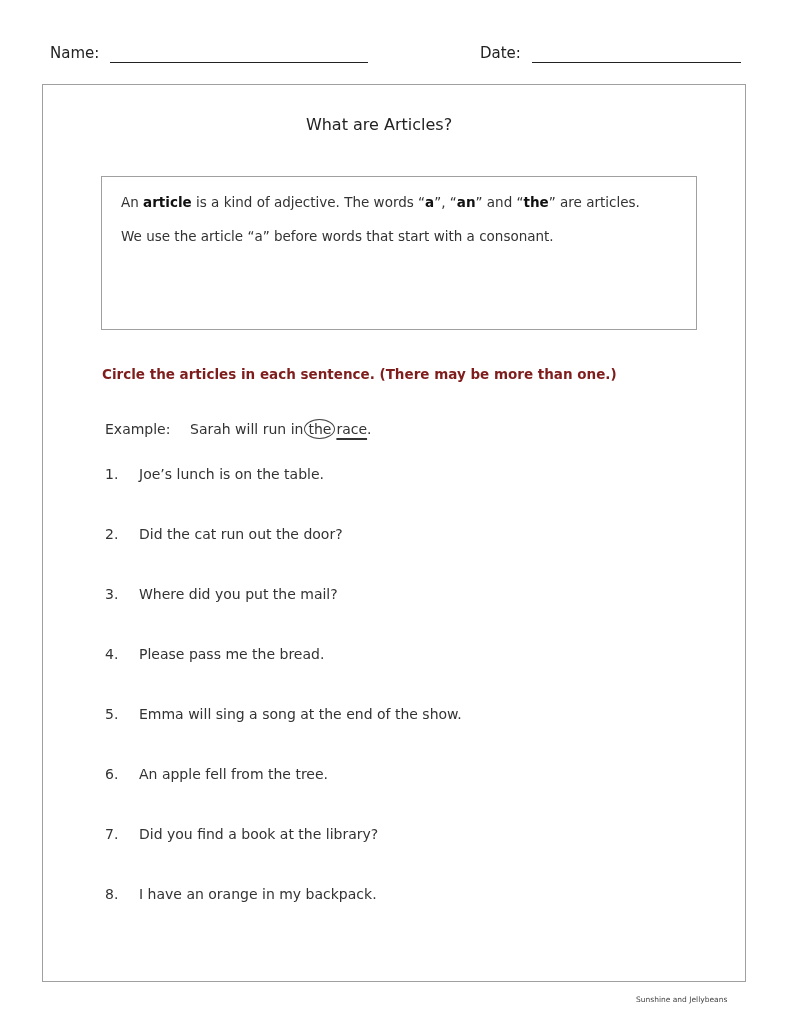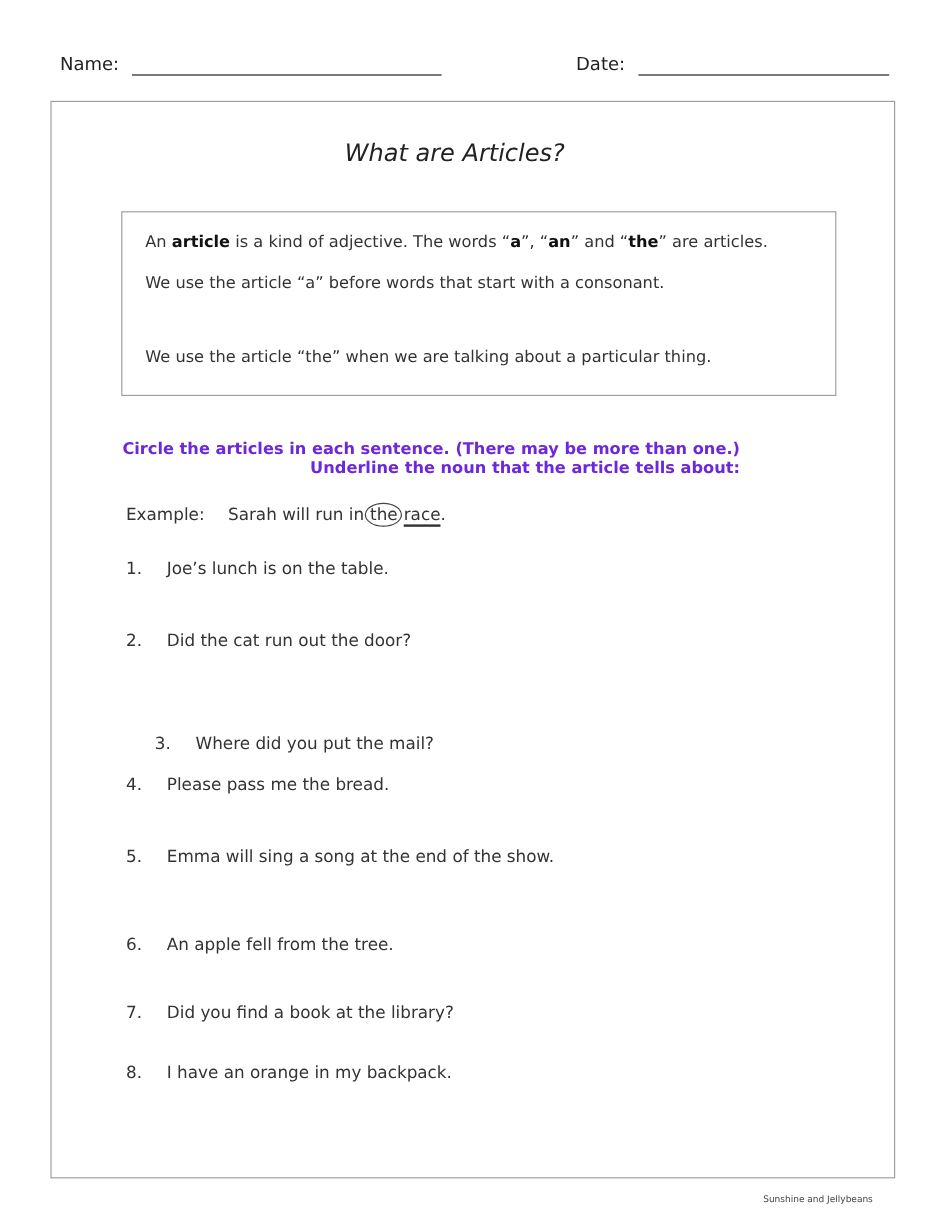--- a/index.html
+++ b/index.html
@@ -12,32 +12,32 @@
     .name-line { position: absolute; left: 110px; top: 20px; width: 258px; border-bottom: 1.5px solid #222; }
     .date-label { position: absolute; left: 480px; top: 2px; }
     .date-line { position: absolute; left: 532px; top: 20px; width: 209px; border-bottom: 1.5px solid #222; }
 
     .frame {
       position: absolute; left: 42px; top: 84px; width: 704px; height: 898px;
       border: 1.5px solid #a0a0a0; box-sizing: border-box;
     }
     .title {
       position: absolute; top: 115px; left: 0; width: 758px; text-align: center;
-      font-size: 20px; color: #222; font-style: italic;
+      font-size: 16px; color: #222;
     }
     .info-box {
       position: absolute; left: 101px; top: 176px; width: 596px; height: 154px;
       border: 1.5px solid #a0a0a0; box-sizing: border-box;
     }
     .info-line { position: absolute; left: 19px; font-size: 13.5px; color: #333; white-space: nowrap; text-align: right; }
     .info-line b { color: #111; }
 
     .instructions {
       position: absolute; left: 102px; top: 366px; font-size: 13.5px; font-weight: bold;
-      color: #6d28d9; line-height: 16px; text-align: right;
+      color: #7f1d1d; line-height: 16px;
     }
     .example {
       position: absolute; left: 105px; top: 419px; font-size: 14px; color: #333; white-space: nowrap;
     }
     .example .ex-label { display: inline-block; width: 85px; }
     .circled {
       display: inline-block; border: 1.2px solid #444; border-radius: 50%;
       padding: 0 3px; line-height: 18px; margin: 0 1px;
     }
     .underlined { text-decoration: underline; text-decoration-thickness: 1.5px; text-underline-offset: 4px; }
@@ -61,50 +61,48 @@
 
 <div class="frame"></div>
 
 <div class="title">What are Articles?</div>
 
 <div class="info-box">
   <div class="info-line" style="top:17px;">
     <span>An </span><b>article</b><span> is a kind of adjective.  The words “</span><b>a</b><span>”, “</span><b>an</b><span>” and “</span><b>the</b><span>” are articles.</span>
   </div>
   <div class="info-line" style="top:51px;">We use the article “a” before words that start with a consonant.</div>
-  <div class="info-line" style="top:113px;">We use the article “the” when we are talking about a particular thing.</div>
 </div>
 
 <div class="instructions">
   <div>Circle the articles in each sentence.  (There may be more than one.)</div>
-  <div>Underline the noun that the article tells about:</div>
 </div>
 
 <div class="example">
   <span class="ex-label">Example:</span><span>Sarah will run in</span><span class="circled">the</span><span class="underlined">race</span><span>.</span>
 </div>
 
 <div class="question" style="top:466px;">
   <span class="num">1.</span><span>Joe’s lunch is on the table.</span>
 </div>
 <div class="question" style="top:526px;">
   <span class="num">2.</span><span>Did the cat run out the door?</span>
 </div>
-<div class="question" style="top:612px;margin-left:24px;">
+<div class="question" style="top:586px;">
   <span class="num">3.</span><span>Where did you put the mail?</span>
 </div>
 <div class="question" style="top:646px;">
   <span class="num">4.</span><span>Please pass me the bread.</span>
 </div>
 <div class="question" style="top:706px;">
   <span class="num">5.</span><span>Emma will sing a song at the end of the show.</span>
 </div>
-<div class="question" style="top:766px;margin-top:14px;">
+<div class="question" style="top:766px;">
   <span class="num">6.</span><span>An apple fell from the tree.</span>
 </div>
-<div class="question" style="top:826px;margin-top:10px;">
+<div class="question" style="top:826px;">
   <span class="num">7.</span><span>Did you find a book at the library?</span>
 </div>
 <div class="question" style="top:886px;">
   <span class="num">8.</span><span>I have an orange in my backpack.</span>
 </div>
 
 <div class="credit">Sunshine and Jellybeans</div>
 
 </body></html>

